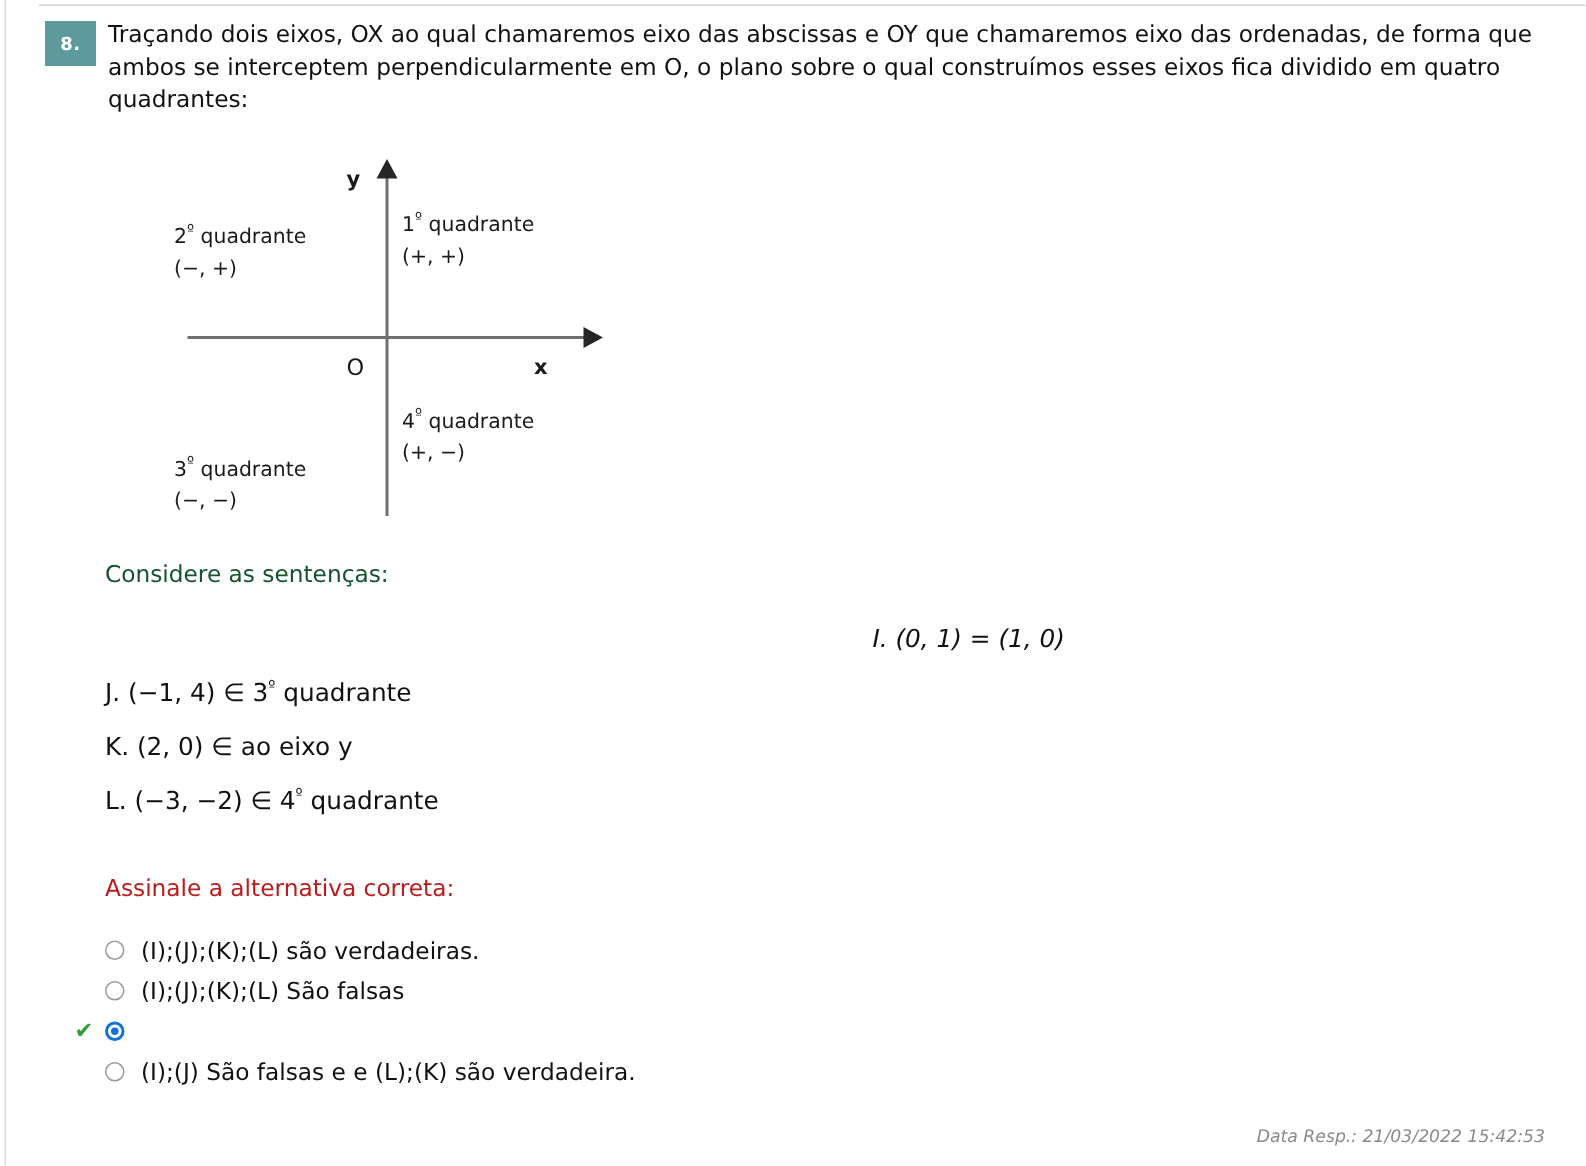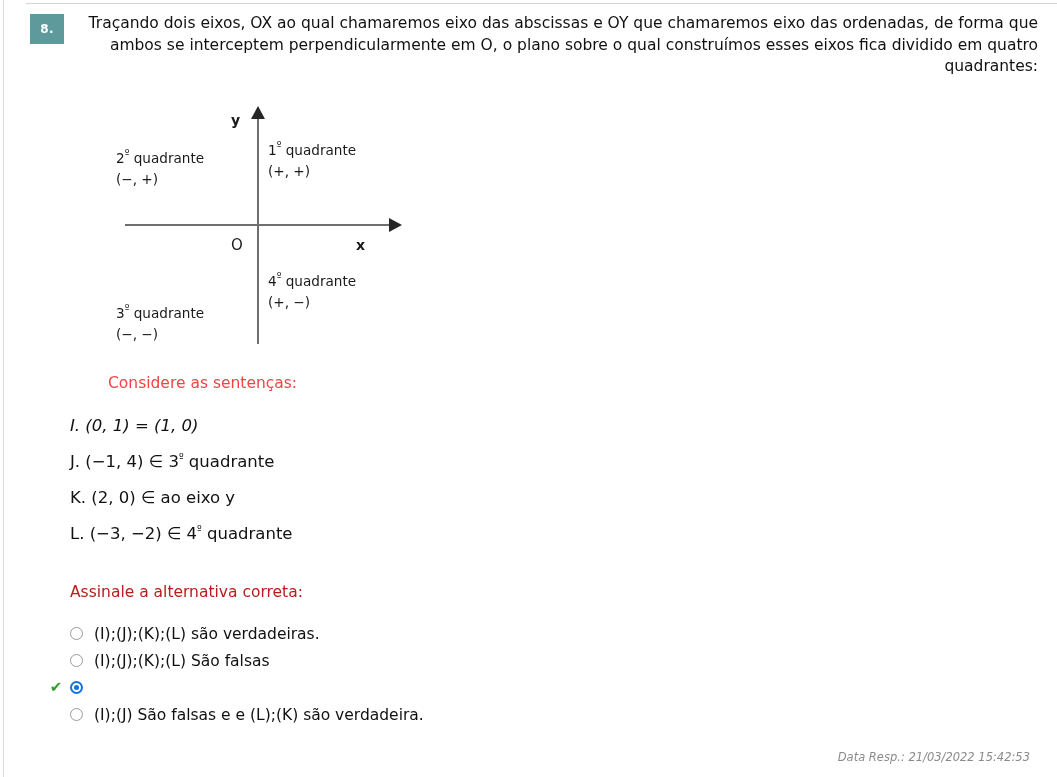--- a/index.html
+++ b/index.html
@@ -57,21 +57,21 @@
     letter-spacing: 0.3px;
   }
   .qstatement {
     position: absolute;
     left: 72px;
     top: -1px;
     width: 966px;
     font-size: 15.5px;
     line-height: 21.5px;
     color: #111111;
-    text-align: right;
+    text-align: left;
   }
 
   
   .figure {
     position: absolute;
     left: 110px;
     top: 104px;
     width: 300px;
     height: 240px;
   }
@@ -135,36 +135,35 @@
   .quad-3 { left: 6px;   top: 180px; margin-top: 19px; }
   .quad-4 { left: 158px; top: 167px; }
   .ord { font-size: 10px; vertical-align: super; line-height: 0; }
 
   
   .consider-line {
     position: absolute;
     left: 70px;
     top: 374px;
     font-size: 15.5px;
-    color: #ef4444;
-    margin-left: 38px;
+    color: #14532d;
   }
   .sentences {
     position: absolute;
     left: 70px;
     top: 408px;
     width: 640px;
   }
   .sentence {
     font-size: 16.5px;
     line-height: 36px;
     color: #111111;
     white-space: nowrap;
   }
-  .sentence.italic { font-style: italic; }
+  .sentence.italic { font-style: italic; text-align: right; }
 
   
   .assinale-line {
     position: absolute;
     left: 70px;
     top: 583px;
     font-size: 15.5px;
     color: #b91c1c;
   }
   .options {

